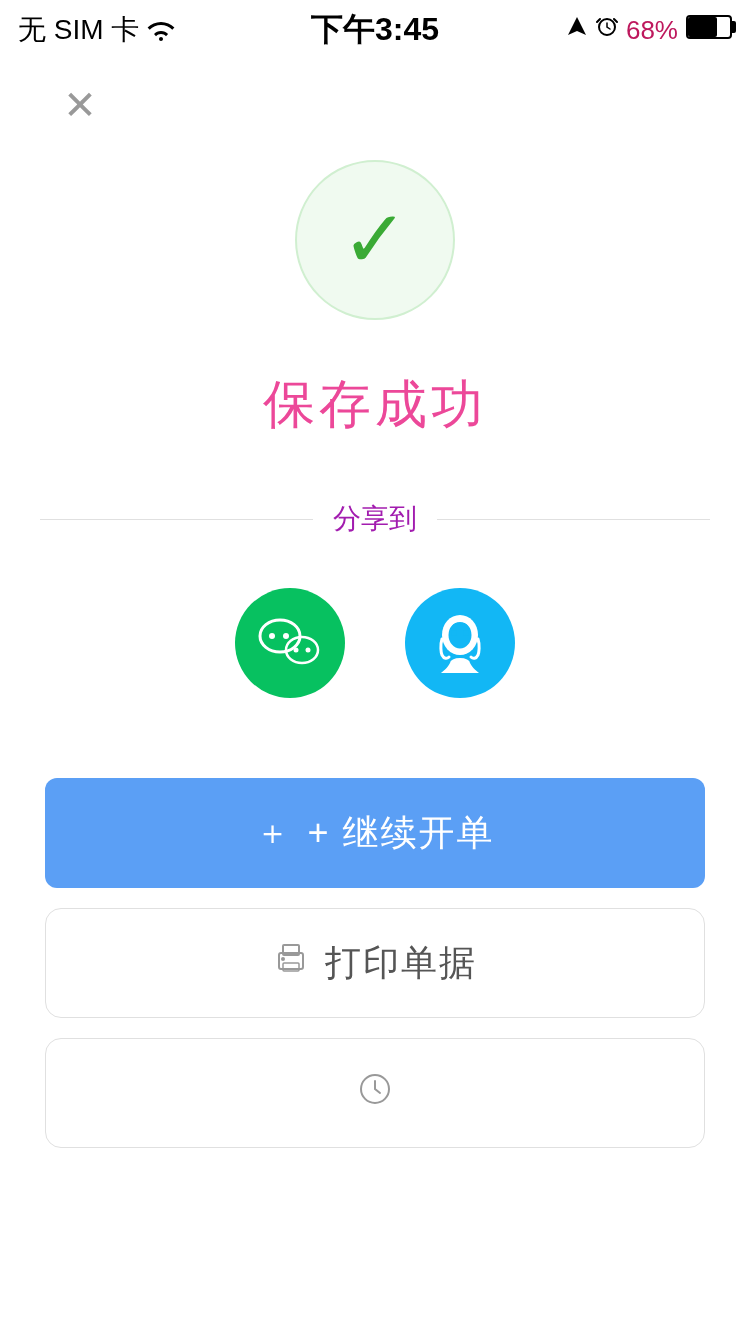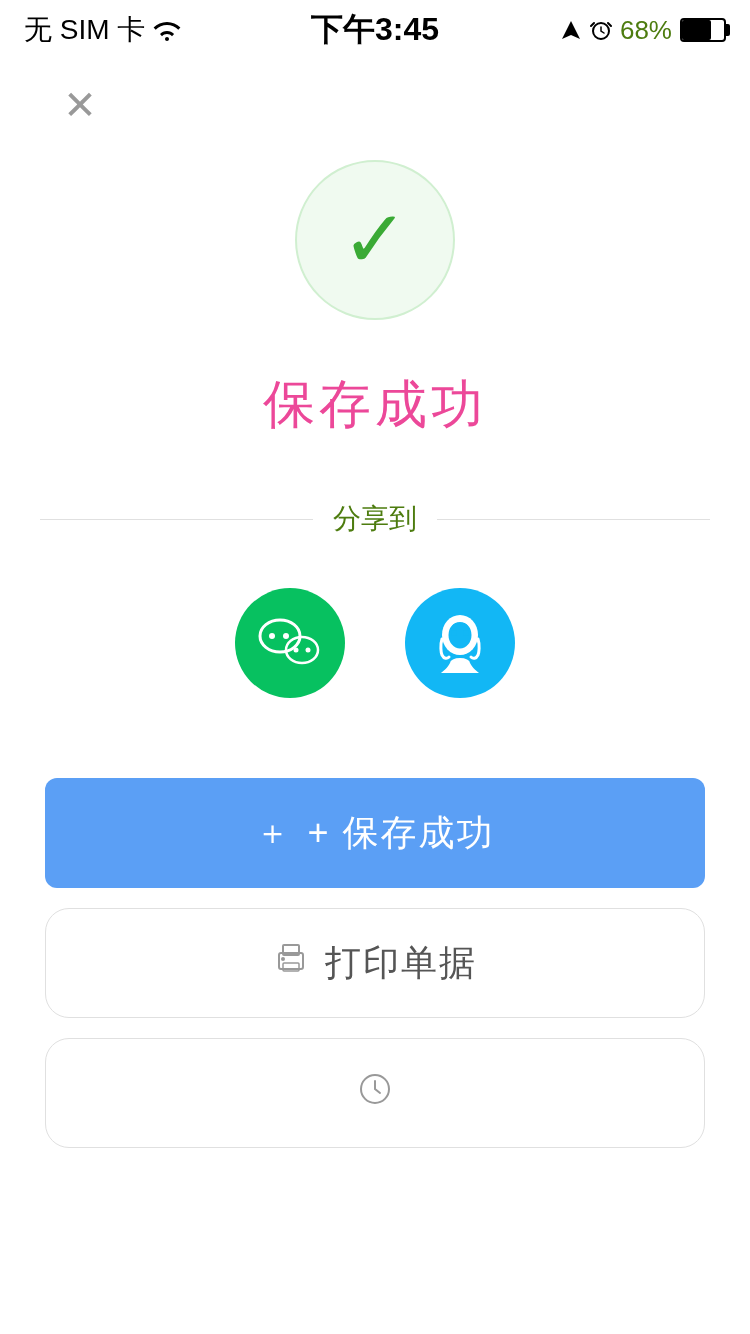--- a/index.html
+++ b/index.html
@@ -18,21 +18,21 @@
       position: relative;
     }
 
     
     .status-bar {
       width: 100%;
       height: 60px;
       display: flex;
       align-items: center;
       justify-content: space-between;
-      padding: 0 24px;
+      padding: 0 18px;
       background: #ffffff;
     }
 
     .status-left {
       font-size: 28px;
       font-weight: 500;
       color: #000;
       display: flex;
       align-items: center;
       gap: 8px;
@@ -48,24 +48,23 @@
       font-size: 32px;
       font-weight: 600;
       color: #000;
       position: absolute;
       left: 50%;
       transform: translateX(-50%);
     }
 
     .status-right {
       display: flex;
-      align-items: center;
       gap: 8px;
       font-size: 26px;
-      color: #4d7c0f;
+      color: #be185d;
     }
 
     .battery-icon {
       width: 46px;
       height: 24px;
       border: 2px solid #000;
       border-radius: 4px;
       position: relative;
       display: inline-flex;
       align-items: center;
@@ -157,21 +156,21 @@
     }
 
     .divider-line {
       flex: 1;
       height: 1px;
       background: #e0e0e0;
     }
 
     .share-label {
       font-size: 28px;
-      color: #4d7c0f;
+      color: #a21caf;
       white-space: nowrap;
     }
 
     
     .share-icons {
       display: flex;
       gap: 60px;
       margin-top: 50px;
       align-items: center;
       justify-content: center;
@@ -218,21 +217,21 @@
       gap: 16px;
       cursor: pointer;
       letter-spacing: 2px;
     }
 
     .btn-secondary {
       width: 100%;
       height: 110px;
       background: #fff;
       border: 1px solid #e0e0e0;
-      border-radius: 24px;
+      border-radius: 16px;
       font-size: 36px;
       color: #555;
       display: flex;
       align-items: center;
       justify-content: center;
       gap: 16px;
       cursor: pointer;
       letter-spacing: 2px;
     }
 
@@ -312,21 +311,21 @@
         <path d="M49 30C51 36 50 44 49 46C47 50 44 50 42 48" stroke="white" stroke-width="3" stroke-linecap="round" fill="none"></path>
         <ellipse cx="31" cy="54" rx="10" ry="5" fill="white"></ellipse>
         <path d="M21 54C18 60 14 62 12 64H50C48 62 44 60 41 54" fill="white"></path>
       </svg>
     </div>
   </div>
 
   <div class="action-buttons">
     <button class="btn-primary">
       <span class="btn-icon">＋</span>
-      <span>+ 保存成功</span>
+      <span>+ 继续开单</span>
     </button>
 
     <button class="btn-secondary">
       <span class="btn-icon">
         <svg width="36" height="36" viewBox="0 0 36 36" fill="none">
           <rect x="6" y="12" width="24" height="16" rx="2" stroke="#999" stroke-width="2" fill="none"></rect>
           <rect x="10" y="4" width="16" height="10" rx="1" stroke="#999" stroke-width="2" fill="none"></rect>
           <rect x="10" y="22" width="16" height="8" rx="1" stroke="#999" stroke-width="1.5" fill="none"></rect>
           <circle cx="10" cy="18" r="2" fill="#999"></circle>
         </svg>

